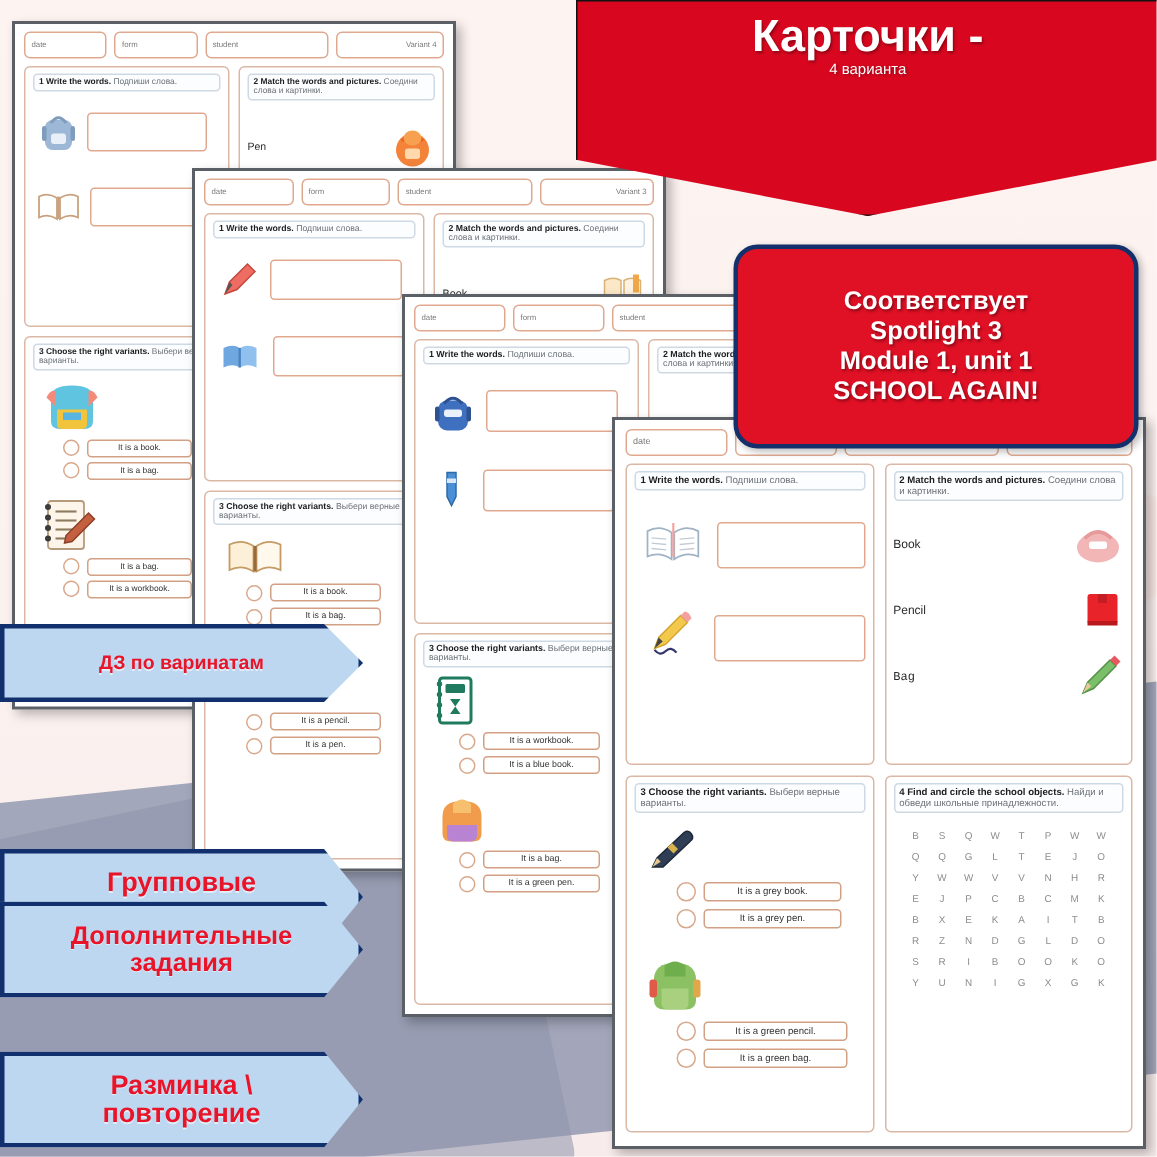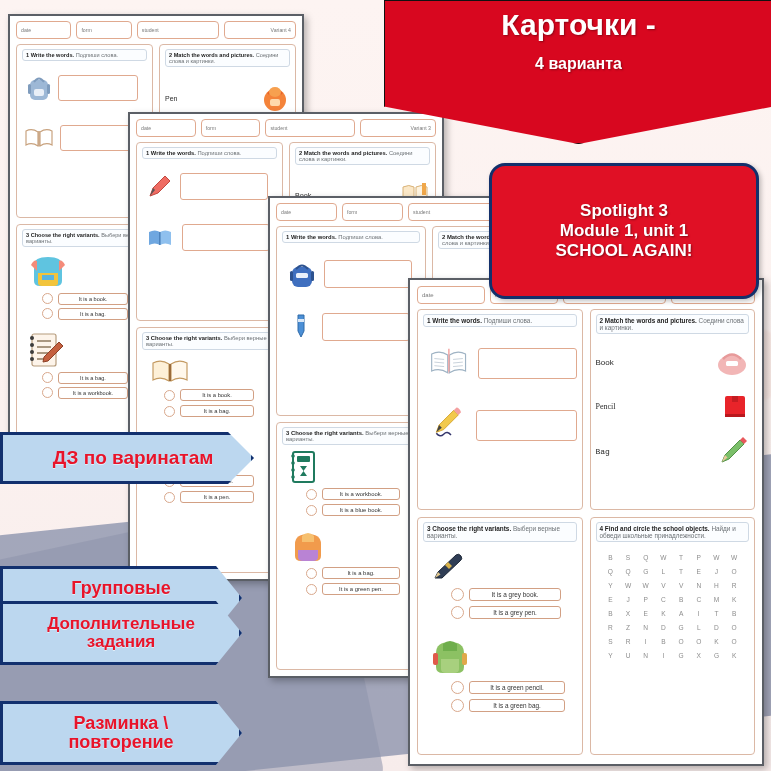--- a/index.html
+++ b/index.html
@@ -53,21 +53,21 @@
   .art{display:block;}
 
   
   .banner-top{
     position:absolute;background:#d8071f;border:1.5px solid #111;
     clip-path:polygon(0 0,100% 0,100% 74%,50% 100%,0 74%);
     display:flex;flex-direction:column;align-items:center;justify-content:flex-start;
     color:#fff;text-align:center;
   }
   .banner-top .l1{font-size:30px;font-weight:bold;line-height:1.08;text-shadow:1px 1px 2px rgba(0,0,0,.35);}
-  .banner-top .l2{font-size:16px;font-weight:bold;margin-top:14px;text-shadow:1px 1px 2px rgba(0,0,0,.35);}
+  .banner-top .l2{font-size:10px;font-weight:normal;margin-top:0;text-shadow:1px 1px 2px rgba(0,0,0,.35);}
   .banner-red2{
     position:absolute;background:#e01025;border:3px solid #13306b;border-radius:16px;
     color:#fff;text-align:center;display:flex;flex-direction:column;
     align-items:center;justify-content:center;
     font-weight:bold;line-height:1.17;font-size:17px;
     text-shadow:1px 1px 2px rgba(0,0,0,.4);
     box-shadow:2px 2px 5px rgba(0,0,0,.25);
   }
 
   
@@ -405,21 +405,21 @@
             <span class="t-ru">Соедини слова и картинки.</span>
           </div>
           <div style="display:flex;justify-content:space-between;align-items:center;margin-top:14px;">
             <span class="wordlabel" style="font-size:8px;">Book</span>
             <svg class="art" width="34" height="28" viewBox="0 0 34 28">
               <ellipse cx="17" cy="17" rx="14" ry="10" fill="#f2b6b6"></ellipse>
               <path d="M8 11 q9 -9 18 0" fill="none" stroke="#e79a9a" stroke-width="2.5"></path>
               <rect x="11" y="13" width="12" height="5" rx="1.6" fill="#fff"></rect>
             </svg>
           </div>
-          <div style="display:flex;justify-content:space-between;align-items:center;margin-top:16px;font-family:Liberation Serif, serif;">
+          <div style="display:flex;justify-content:space-between;align-items:center;margin-top:16px;">
             <span class="wordlabel" style="font-size:8px;">Pencil</span>
             <svg class="art" width="28" height="28" viewBox="0 0 28 28">
               <rect x="4" y="4" width="20" height="20" rx="2" fill="#e8242a"></rect>
               <rect x="4" y="22" width="20" height="3" fill="#b9181d"></rect>
               <rect x="11" y="4" width="6" height="6" fill="#c51d22"></rect>
             </svg>
           </div>
           <div style="display:flex;justify-content:space-between;align-items:center;margin-top:16px;font-family:Liberation Mono, monospace;">
             <span class="wordlabel" style="font-size:8px;">Bag</span>
             <svg class="art" width="32" height="30" viewBox="0 0 32 30">
@@ -540,26 +540,27 @@
       </div>
     </div>
   </div>
 
   <div class="banner-top" style="left:384px;top:0px;width:387px;height:134px;padding-top:8px;">
     <div class="l1">Карточки -</div>
     <div class="l2">4 варианта</div>
   </div>
 
   <div class="banner-red2" style="left:489px;top:163px;width:264px;height:130px;">
+    <div>Соответствует</div>
     <div>Spotlight 3</div>
     <div>Module 1, unit 1</div>
     <div>SCHOOL AGAIN!</div>
   </div>
 
-  <div class="arrow" style="left:0px;top:432px;width:236px;height:46px;font-size:19px;padding-left:12px;">
+  <div class="arrow" style="left:0px;top:416px;width:236px;height:46px;font-size:13px;">
     <span>ДЗ по варинатам</span>
   </div>
   <div class="arrow" style="left:0px;top:566px;width:236px;height:58px;font-size:18px;white-space:pre-line;">
     <span>Групповые
 задания</span>
   </div>
   <div class="arrow" style="left:0px;top:601px;width:236px;height:58px;font-size:17px;white-space:pre-line;">
     <span>Дополнительные
 задания</span>
   </div>

